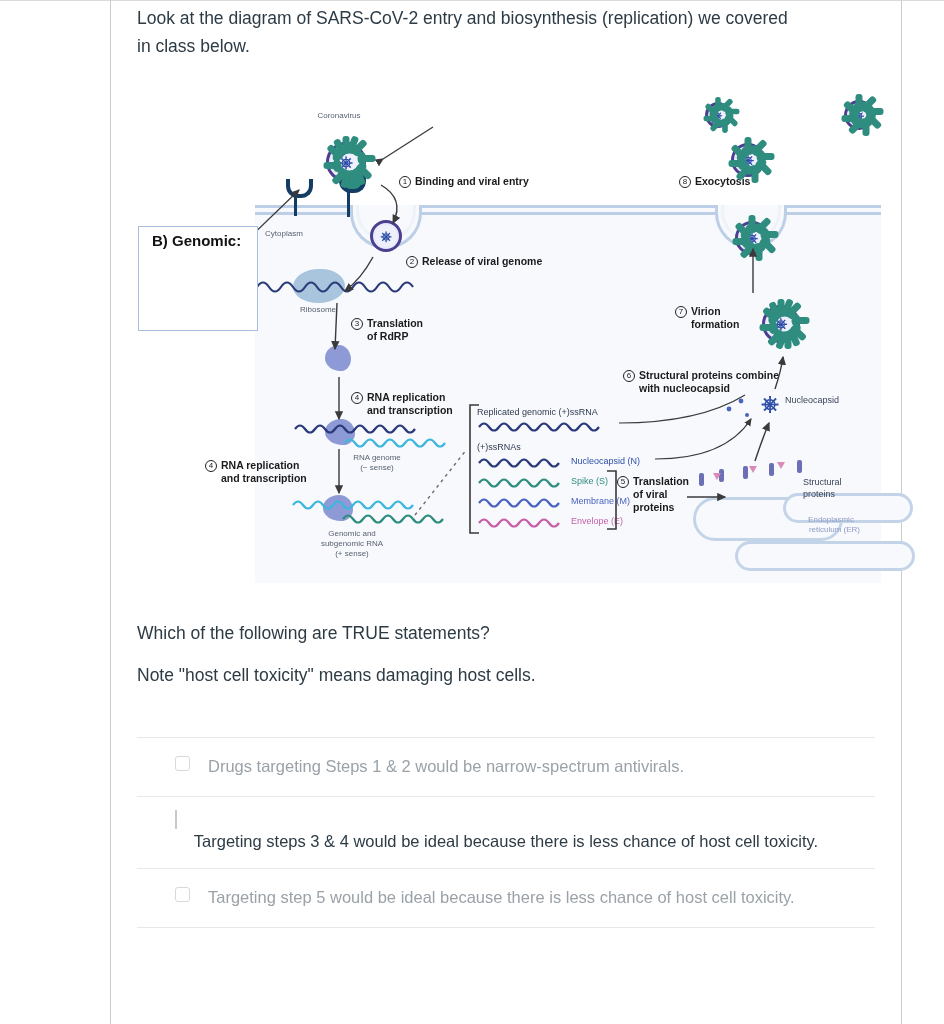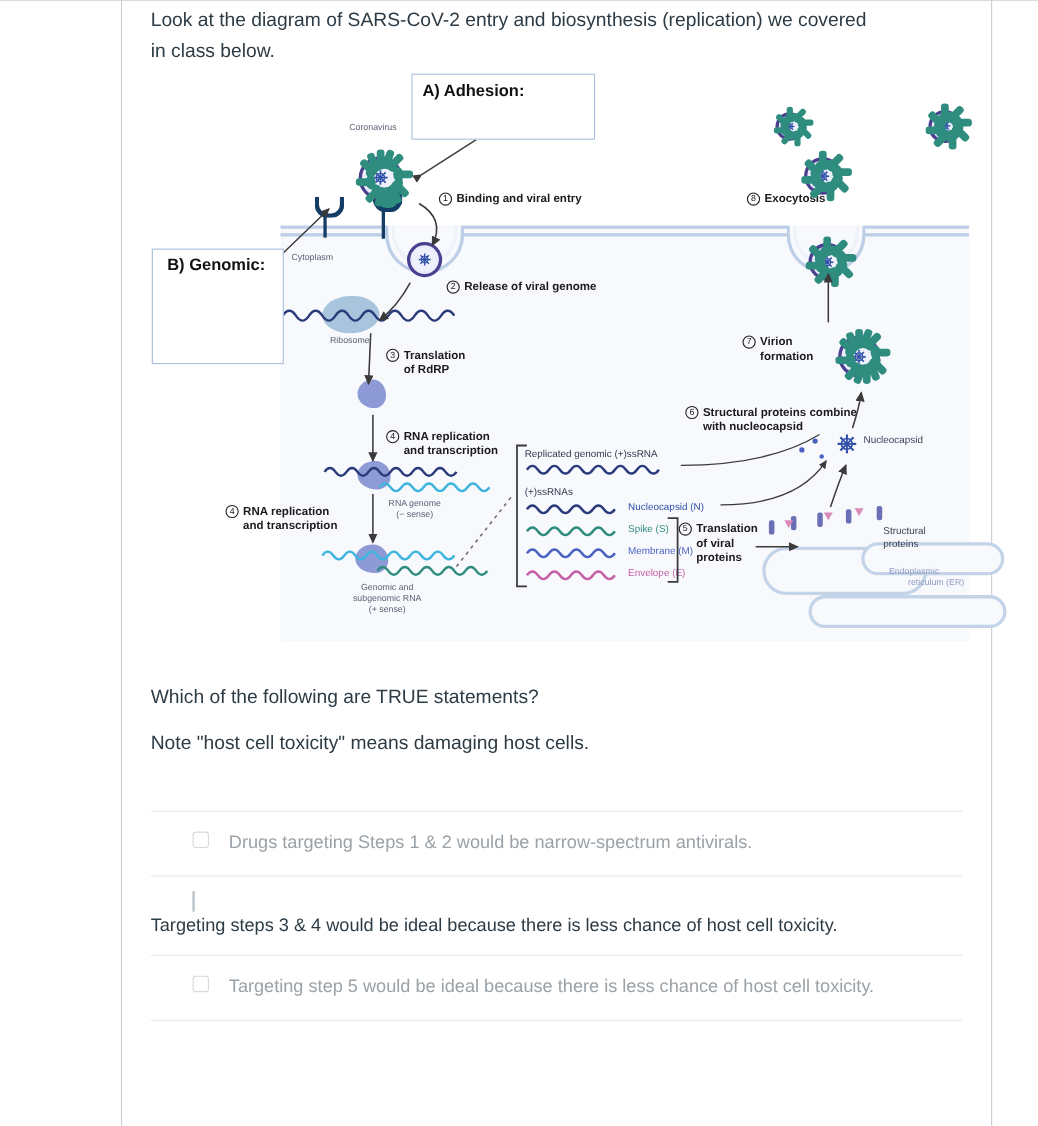--- a/index.html
+++ b/index.html
@@ -193,21 +193,21 @@
     width:4px; height:8px; border:solid #ffffff;
     border-width:0 2px 2px 0; transform:rotate(42deg);
   }
   .ctext {
     font-size:16.5px; line-height:1.5; color:#9aa2a8;
     font-family:"Liberation Sans", sans-serif;
   }
   .choice.selected { display:block; padding: 14px 0 14px 38px; }
   .choice.selected .cb { margin:0 0 12px 0; }
   .choice.selected .ctext {
-    color:#2d3b45; margin-left:-38px; font-size:16.5px;
+    color:#2d3b45; margin-left:-38px; font-size:16.5px;text-align:center;
   }
 </style>
 </head>
 <body>
 
 <div id="page">
 
   <div class="rule-top"></div>
   <div class="rule-left"></div>
   <div class="rule-right"></div>
@@ -439,21 +439,21 @@
           <div class="spike" style="transform:rotate(180deg) translate(-3.5px,-21px);"></div>
           <div class="spike" style="transform:rotate(225deg) translate(-3.5px,-21px);"></div>
           <div class="spike" style="transform:rotate(270deg) translate(-3.5px,-21px);"></div>
           <div class="spike" style="transform:rotate(315deg) translate(-3.5px,-21px);"></div>
         </div>
 
         <div class="er" style="left:438px;top:400px;width:150px;height:44px;border-radius:26px;"></div>
         <div class="er" style="left:528px;top:396px;width:130px;height:30px;border-radius:18px;"></div>
         <div class="er" style="left:480px;top:444px;width:180px;height:30px;border-radius:18px;"></div>
         <div class="lbl small" style="left:528px;top:418px;width:96px;color:#8f9bc4;">Endoplasmic</div>
-        <div class="lbl small" style="left:548px;top:428px;width:96px;color:#8f9bc4;">reticulum (ER)</div>
+        <div class="lbl small" style="left:509px;top:428px;width:96px;color:#8f9bc4;text-align:right;">reticulum (ER)</div>
 
         <div style="position:absolute;left:444px;top:366px;width:130px;height:30px;">
           <div class="spike" style="position:absolute;left:8px;top:12px;transform:none;"></div>
           <div class="spike" style="position:absolute;left:30px;top:8px;transform:none;"></div>
           <div class="spike" style="position:absolute;left:58px;top:4px;transform:none;"></div>
           <div class="spike" style="position:absolute;left:86px;top:0px;transform:none;"></div>
           <div style="position:absolute;left:0px;top:10px;width:5px;height:13px;background:#6b6fb5;border-radius:2px;"></div>
           <div style="position:absolute;left:20px;top:6px;width:5px;height:13px;background:#6b6fb5;border-radius:2px;"></div>
           <div style="position:absolute;left:44px;top:3px;width:5px;height:13px;background:#6b6fb5;border-radius:2px;"></div>
           <div style="position:absolute;left:70px;top:0px;width:5px;height:13px;background:#6b6fb5;border-radius:2px;"></div>
@@ -499,23 +499,20 @@
 
           <path d="M498,196 L498,152" stroke="#3a3a3a" stroke-width="1.4" fill="none" marker-end="url(#ah)"></path>
 
           <circle cx="474" cy="312" r="2.4" fill="#4a63c0"></circle>
           <circle cx="486" cy="304" r="2.4" fill="#4a63c0"></circle>
           <circle cx="492" cy="318" r="2" fill="#4a63c0"></circle>
         </svg>
 
       </div>
 
-      <div class="answerbox a" style="left:263px;top:-30px;width:167px;height:60px;">
-        <div class="bt">A) Adhesion:</div>
-      </div>
 
       <div class="answerbox b" style="left:27px;top:129px;width:120px;height:105px;">
         <div class="bt">B) Genomic:</div>
       </div>
     </div>
 
     <div class="qtext" style="margin-top:36px;">
       <div>Which of the following are TRUE statements?</div>
       <div style="height:14px"></div>
       <div>Note "host cell toxicity" means damaging host cells.</div>

